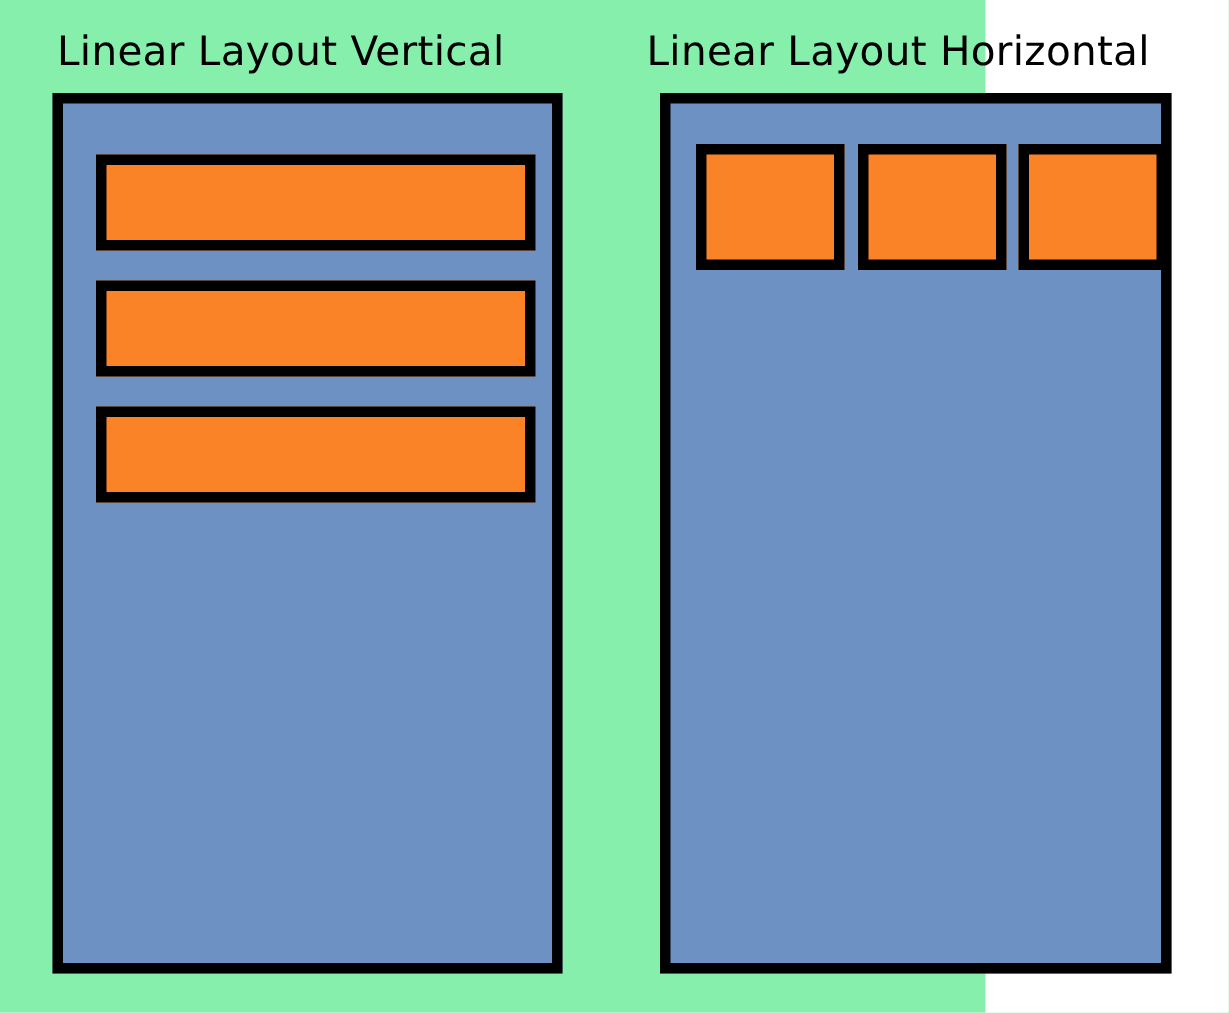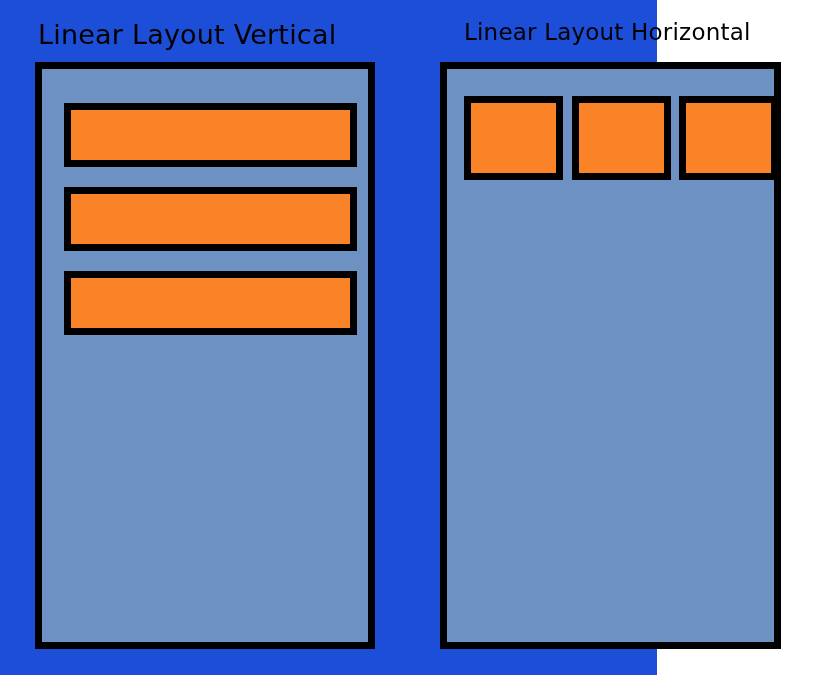--- a/index.html
+++ b/index.html
@@ -12,21 +12,21 @@
     height: 675px;
     font-family: "DejaVu Sans", "Liberation Sans", sans-serif;
     overflow: hidden;
     position: relative;
   }
 
   #canvas {
     position: relative;
     width: 657px;
     height: 675px;
-    background: #1d4ed8;
+    background: #86efac;
   }
 
   .panel {
     position: absolute;
   }
 
   .panel-title {
     position: absolute;
     color: #000000;
     white-space: nowrap;
@@ -62,23 +62,23 @@
     top: 62px;
     width: 340px;
     height: 587px;
   }
   #row-0 { left: 22px; top: 34px;  width: 293px; height: 64px; }
   #row-1 { left: 22px; top: 118px; width: 293px; height: 64px; }
   #row-2 { left: 22px; top: 202px; width: 293px; height: 64px; }
 
   
   #title-horizontal {
-    left: 464px;
+    left: 431px;
     top: 21px;
-    font-size: 23px;
+    font-size: 27px;
   }
   #container-horizontal {
     left: 440px;
     top: 62px;
     width: 341px;
     height: 587px;
   }
   #col-0 { left: 17px; top: 27px;  width: 99px; height: 84px; }
   #col-1 { left: 125px; top: 27px; width: 99px; height: 84px; }
   #col-2 { left: 232px; top: 27px; width: 99px; height: 84px; }

